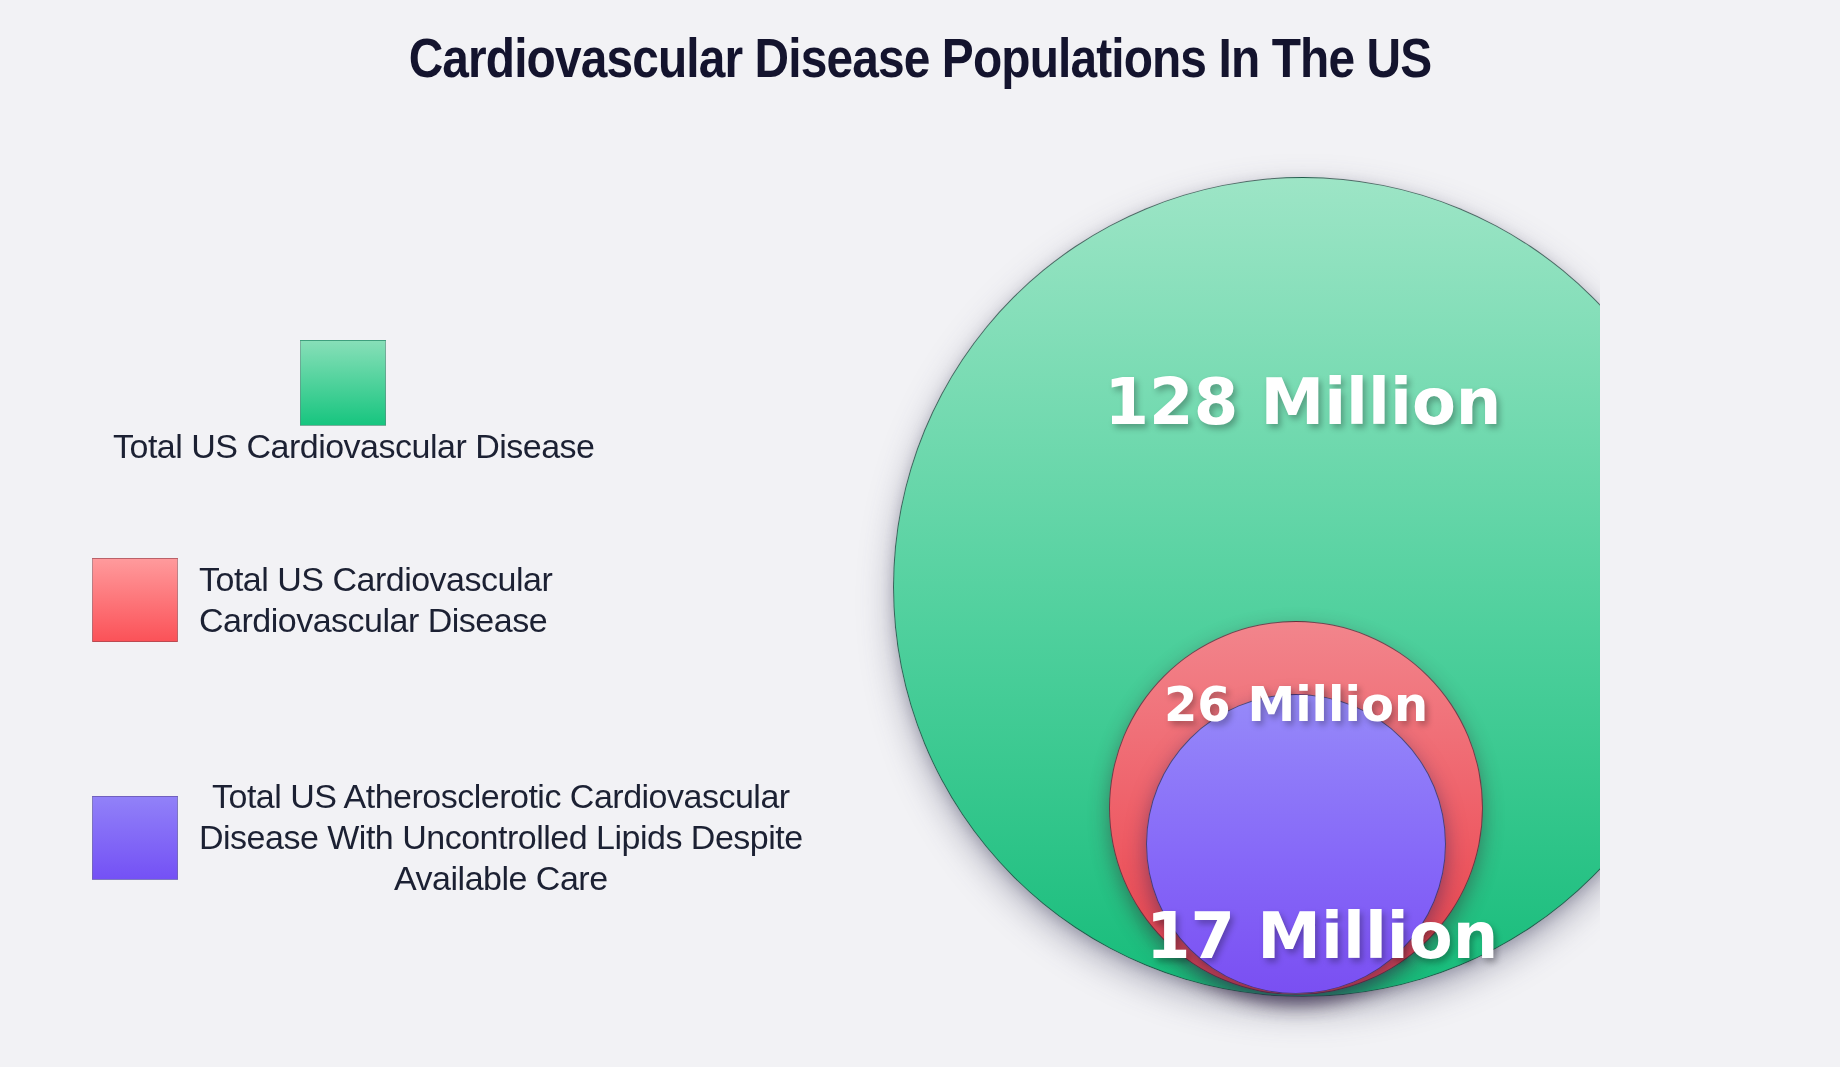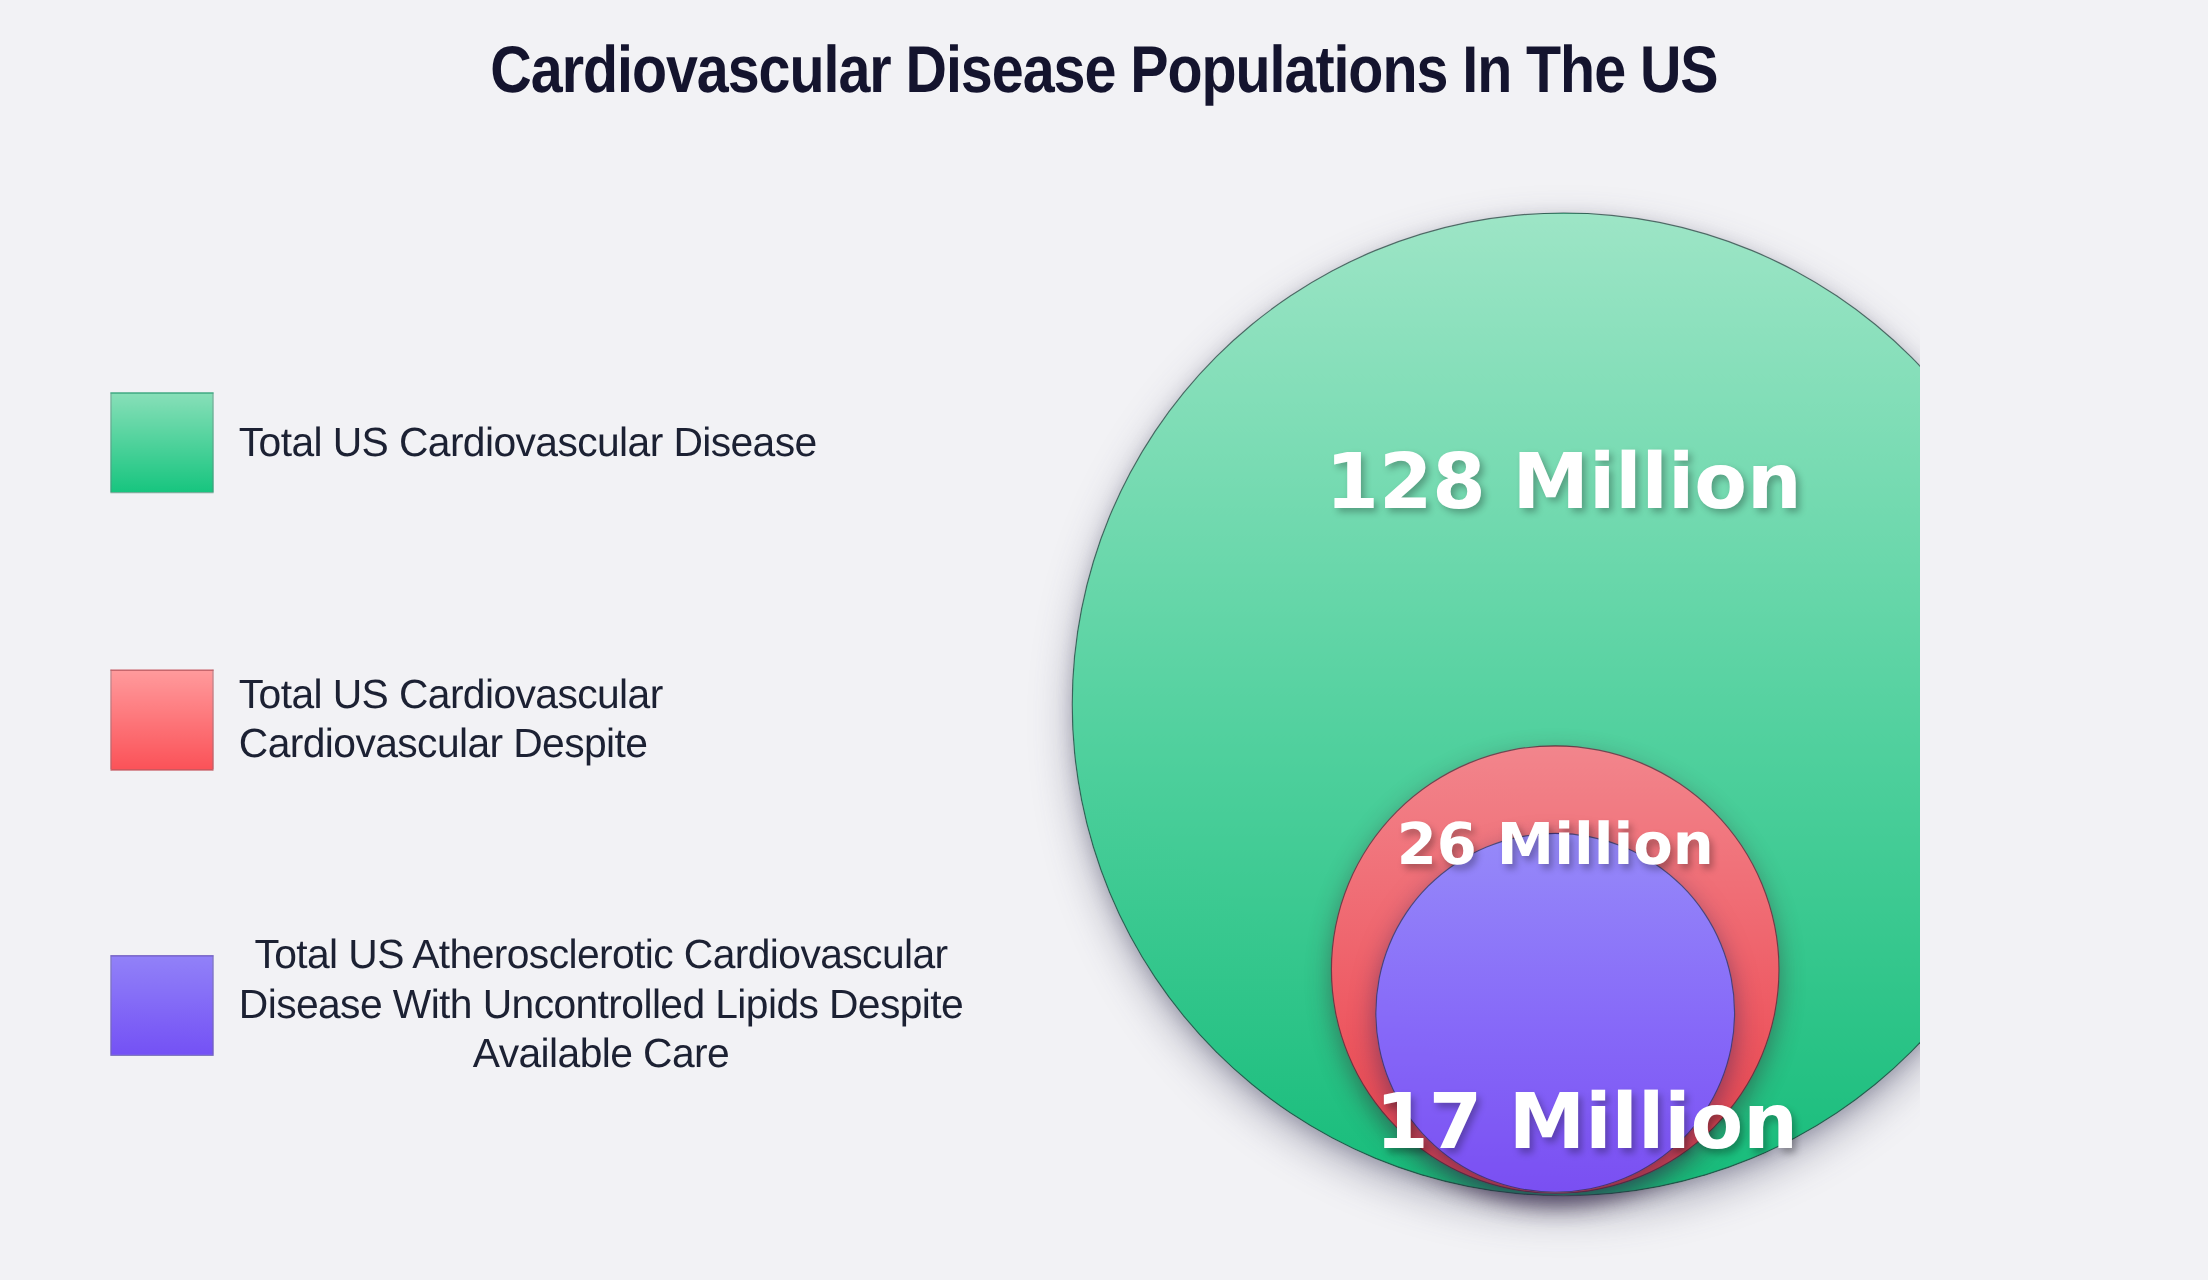--- a/index.html
+++ b/index.html
@@ -32,21 +32,21 @@
     white-space: nowrap;
   }
 
   
   .legend-item {
     position: absolute;
     left: 92px;
     display: flex;
     align-items: center;
   }
-  .legend-item.item-1 { top: 327px; }
+  .legend-item.item-1 { top: 340px; flex-direction: column; }
   .legend-item.item-2 { top: 558px; }
   .legend-item.item-3 { top: 776px; text-align: center; }
 
   .swatch {
     width: 86px;
     height: 84px;
     flex: 0 0 86px;
     border: 1px solid rgba(110,115,125,0.45);
     box-sizing: border-box;
   }
@@ -119,21 +119,21 @@
       <div class="swatch green"></div>
       <div class="legend-text">
         <div class="line">Total US Cardiovascular Disease</div>
       </div>
     </div>
 
     <div class="legend-item item-2">
       <div class="swatch red"></div>
       <div class="legend-text">
         <div class="line">Total US Cardiovascular</div>
-        <div class="line">Cardiovascular Despite</div>
+        <div class="line">Cardiovascular Disease</div>
       </div>
     </div>
 
     <div class="legend-item item-3">
       <div class="swatch purple"></div>
       <div class="legend-text">
         <div class="line">Total US Atherosclerotic Cardiovascular</div>
         <div class="line">Disease With Uncontrolled Lipids Despite</div>
         <div class="line">Available Care</div>
       </div>

